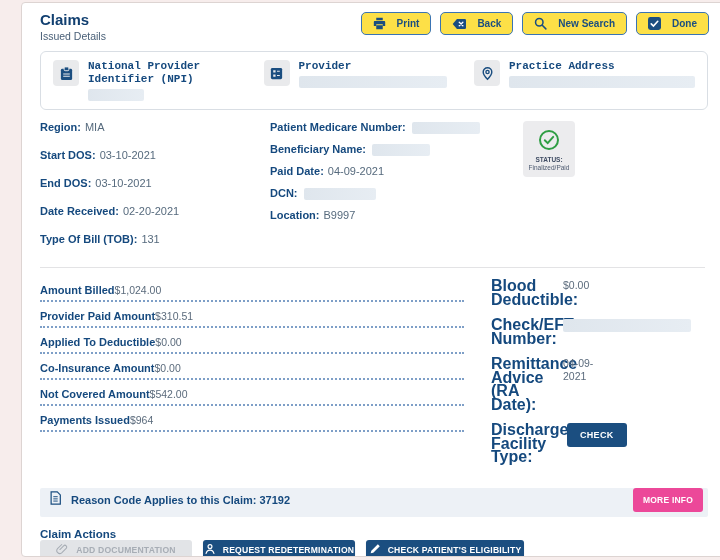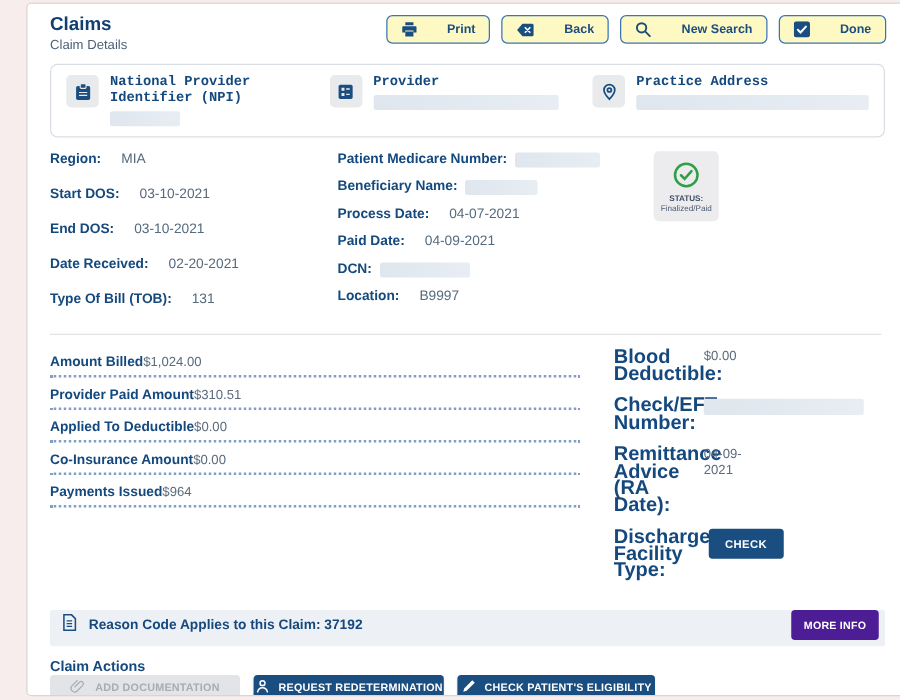--- a/index.html
+++ b/index.html
@@ -13,22 +13,22 @@
     position:absolute; left:21px; top:2px; width:703px; height:555px;
     background:#ffffff; border:1px solid #ddd4d2; border-radius:4px;
     overflow:hidden;
   }
   
   .header { display:flex; justify-content:space-between; align-items:flex-start; padding:8px 14px 0 18px; }
   .page-title { font-size:15px; font-weight:bold; color:#113f70; }
   .page-subtitle { font-size:10.5px; color:#4a6078; margin-top:2px; }
   .toolbar { display:flex; gap:9px; padding-top:1px; }
   .tbtn {
-    display:flex; align-items:center; gap:24px; height:23px; padding:0 11px;
-    background:#fef9c3; border:1px solid #3a74b4; border-radius:5px;
+    display:flex; align-items:center; gap:11px; height:23px; padding:0 11px;
+    background:#fde047; border:1px solid #3a74b4; border-radius:5px;
     color:#1b4e80; font-size:10px; font-weight:bold; cursor:pointer;
     font-family:"Liberation Sans", sans-serif;
   }
   .tbtn svg { display:block; }
   
   .cards {
     margin:9px 15px 0 18px; border:1px solid #d9dee4; border-radius:6px;
     padding:8px 12px; display:flex;font-family:Liberation Mono, monospace;
   }
   .card { flex:1; display:flex; gap:9px; align-items:flex-start; }
@@ -40,21 +40,21 @@
   .redact { background:linear-gradient(90deg,#dfe6ed,#e7edf3); border-radius:2px; height:12px; }
   .card .redact { margin-top:3px; }
   
   .details { display:flex; padding:11px 18px 0; }
   .dcol-left { width:230px; }
   .dcol-mid { width:228px; }
   .drow { font-size:11px; line-height:13px; }
   .dcol-left .drow { margin-bottom:15px; }
   .dcol-mid .drow { margin-bottom:9px; display:flex; align-items:center; }
   .dlabel { font-weight:bold; color:#15497e; white-space:nowrap; }
-  .dval { color:#566a7d; margin-left:16px; white-space:nowrap; }
+  .dval { color:#566a7d; margin-left:4px; white-space:nowrap; }
   .inline-redact { display:inline-block; vertical-align:middle; margin-left:6px; }
   .status-box {
     width:52px; margin-left:25px; background:#ececee; border-radius:4px;
     padding:8px 2px 6px; text-align:center; align-self:flex-start;
   }
   .status-box svg { display:block; margin:0 auto 5px; }
   .status-label { font-size:6.5px; font-weight:bold; color:#3f4c63; }
   .status-value { font-size:6.5px; color:#4d5a70; margin-top:1px; }
   .divider { border:none; border-top:1px solid #e3e3e5; margin:6px 18px 0; }
   
@@ -78,21 +78,21 @@
     font-size:9px; font-weight:bold; padding:7px 13px; cursor:pointer; letter-spacing:.3px;
     font-family:"Liberation Sans", sans-serif;
   }
   
   .reason {
     margin:12px 15px 0 18px; background:#edf1f6; border-radius:2px;
     display:flex; align-items:center; padding:0 5px 4px 9px; gap:9px; min-height:29px;
   }
   .reason-text { flex:1; font-size:11px; font-weight:bold; color:#15497e; }
   .mini-btn {
-    background:#4c1d95; color:#fff; border:none; border-radius:3px;
+    background:#ec4899; color:#fff; border:none; border-radius:3px;
     font-size:8.5px; font-weight:bold; padding:7px 10px; cursor:pointer; letter-spacing:.2px;
     font-family:"Liberation Sans", sans-serif;
   }
   
   .actions { padding:11px 18px 0; }
   .actions-heading { font-size:11.5px; font-weight:bold; color:#15497e; margin-bottom:0; }
   .abtn-row { display:flex; gap:11px; }
   .abtn {
     height:20px; width:152px; display:flex; align-items:center; justify-content:center; gap:7px;
     background:#1b4e80; color:#fff; border:none; border-radius:3px;
@@ -104,21 +104,21 @@
   .abtn.disabled { background:#e2e4e7; color:#a7adb5; box-shadow:none; cursor:default; }
 </style>
 </head>
 <body>
 
 <div class="panel">
 
   <div class="header">
     <div>
       <div class="page-title">Claims</div>
-      <div class="page-subtitle">Claim Details</div>
+      <div class="page-subtitle">Issued Details</div>
     </div>
     <div class="toolbar">
       <button class="tbtn">
         <span>
             <svg width="13" height="13" viewBox="0 0 16 16" fill="currentColor">
               <path d="M4 1h8v3H4z"></path>
               <path d="M2 5h12c.6 0 1 .4 1 1v5h-3V9H4v2H1V6c0-.6.4-1 1-1z"></path>
               <path d="M4 10h8v5H4zM5.5 11.5h5v1h-5zm0 2h5v1h-5z"></path>
             </svg>
           </span>
@@ -205,24 +205,20 @@
     <div class="dcol-mid">
       <div class="drow">
           <span class="dlabel">Patient Medicare Number:</span>
           <span class="redact inline-redact" style="width:68px"></span>
         </div>
       <div class="drow">
           <span class="dlabel">Beneficiary Name:</span>
           <span class="redact inline-redact" style="width:58px"></span>
         </div>
       <div class="drow">
-          <span class="dlabel">Process Date:</span>
-          <span class="dval">04-07-2021</span>
-        </div>
-      <div class="drow">
           <span class="dlabel">Paid Date:</span>
           <span class="dval">04-09-2021</span>
         </div>
       <div class="drow">
           <span class="dlabel">DCN:</span>
           <span class="redact inline-redact" style="width:72px"></span>
         </div>
       <div class="drow">
           <span class="dlabel">Location:</span>
           <span class="dval">B9997</span>
@@ -250,20 +246,24 @@
           <span class="alabel">Provider Paid Amount</span>
           <span class="aval">$310.51</span>
         </div>
       <div class="arow">
           <span class="alabel">Applied To Deductible</span>
           <span class="aval">$0.00</span>
         </div>
       <div class="arow">
           <span class="alabel">Co-Insurance Amount</span>
           <span class="aval">$0.00</span>
+        </div>
+      <div class="arow">
+          <span class="alabel">Not Covered Amount</span>
+          <span class="aval">$542.00</span>
         </div>
       <div class="arow">
           <span class="alabel">Payments Issued</span>
           <span class="aval">$964</span>
         </div>
     </div>
     <div class="payinfo">
       <div class="prow">
         <span class="plabel">Blood Deductible:</span>
         <span class="pval">$0.00</span>

